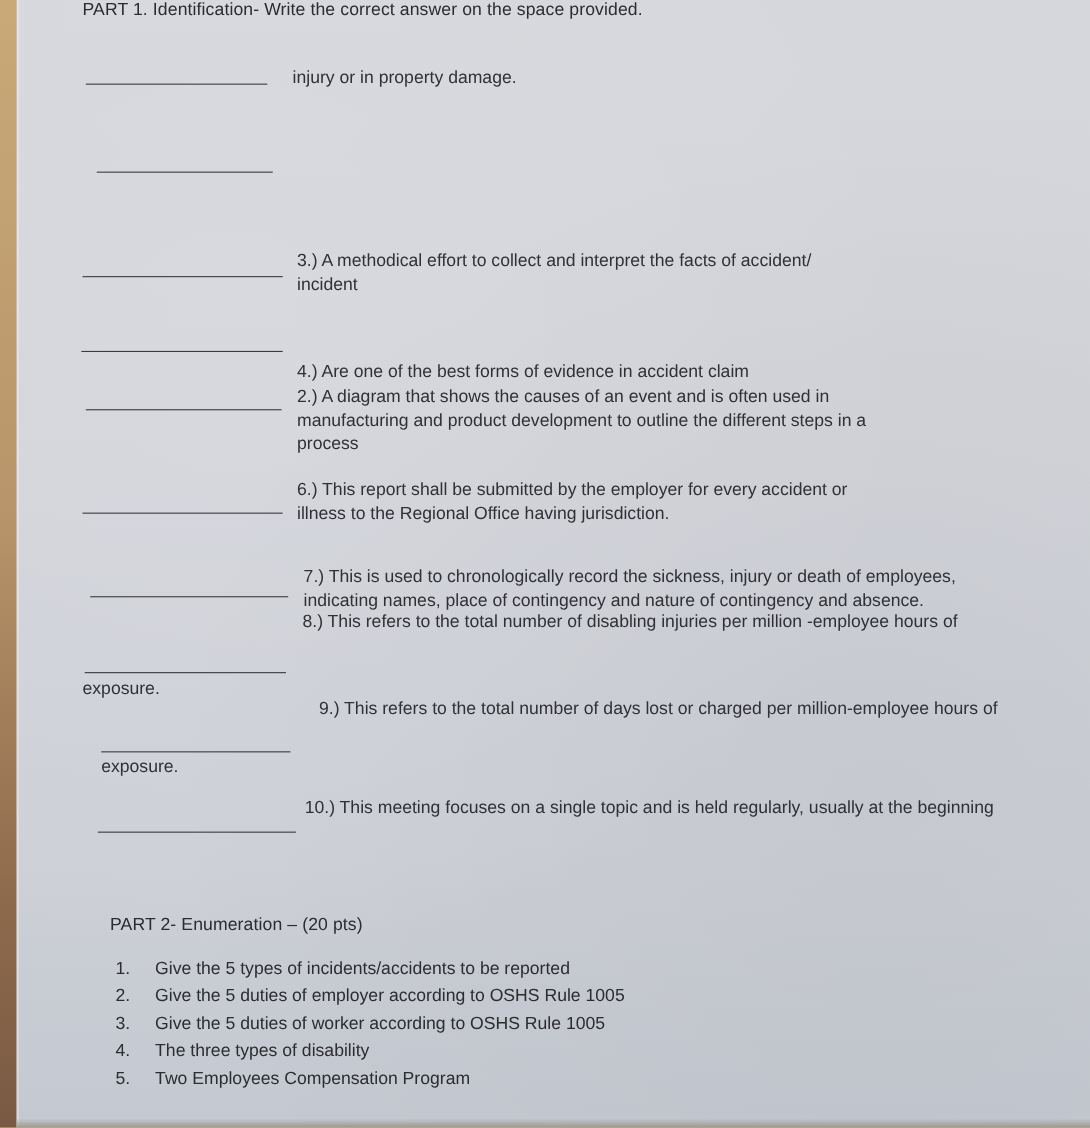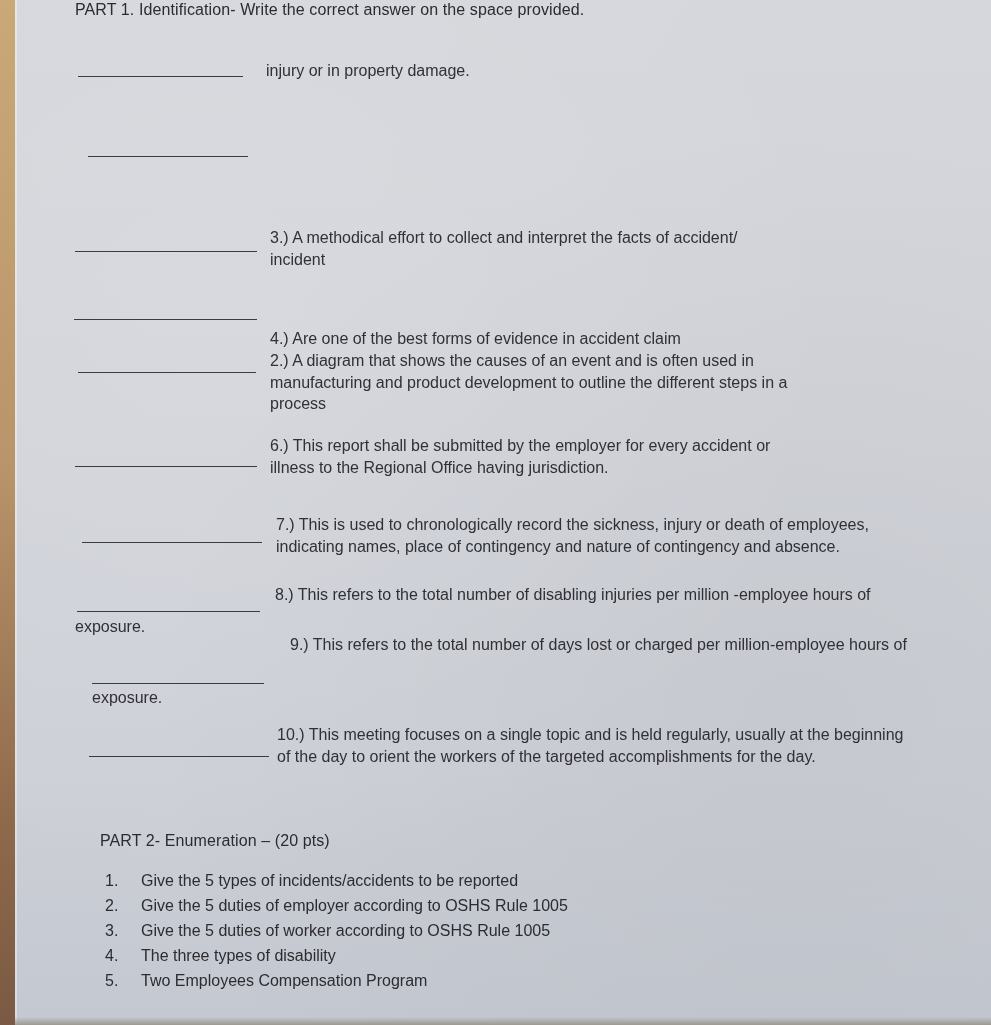--- a/index.html
+++ b/index.html
@@ -101,35 +101,34 @@
     <div>illness to the Regional Office having jurisdiction.</div>
   </div>
 
   <div class="blank" style="left:67px; top:542px; width:180px;"></div>
   <div class="abs q-text" style="left:261px; top:514px;">
     <div>7.) This is used to chronologically record the sickness, injury or death of employees,</div>
     <div>indicating names, place of contingency and nature of contingency and absence.</div>
   </div>
 
   <div class="blank" style="left:62px; top:611px; width:183px;"></div>
-  <div class="abs q-text" style="left:260px; top:584px;">
+  <div class="abs q-text" style="left:260px; top:555px;">
     <div>8.) This refers to the total number of disabling injuries per million -employee hours of</div>
   </div>
   <div class="abs q-text" style="left:60px; top:616px;">exposure.</div>
 
   <div class="blank" style="left:77px; top:683px; width:172px;"></div>
   <div class="abs q-text" style="left:275px; top:634px;">
     <div>9.) This refers to the total number of days lost or charged per million-employee hours of</div>
   </div>
   <div class="abs q-text" style="left:77px; top:687px;">exposure.</div>
 
   <div class="blank" style="left:74px; top:756px; width:180px;"></div>
   <div class="abs q-text" style="left:262px; top:724px;">
     <div>10.) This meeting focuses on a single topic and is held regularly, usually at the beginning</div>
-    <div>of the day to orient the workers of the targeted accomplishments for the day.</div>
   </div>
 
   <div class="abs heading" style="left:85px; top:832px;">PART 2- Enumeration – (20 pts)</div>
 
   <div class="abs enum-list" style="left:90px; top:868px;">
     <div class="enum-item">
       <span class="enum-num">1.</span>
       <span>Give the 5 types of incidents/accidents to be reported</span>
     </div>
     <div class="enum-item">

